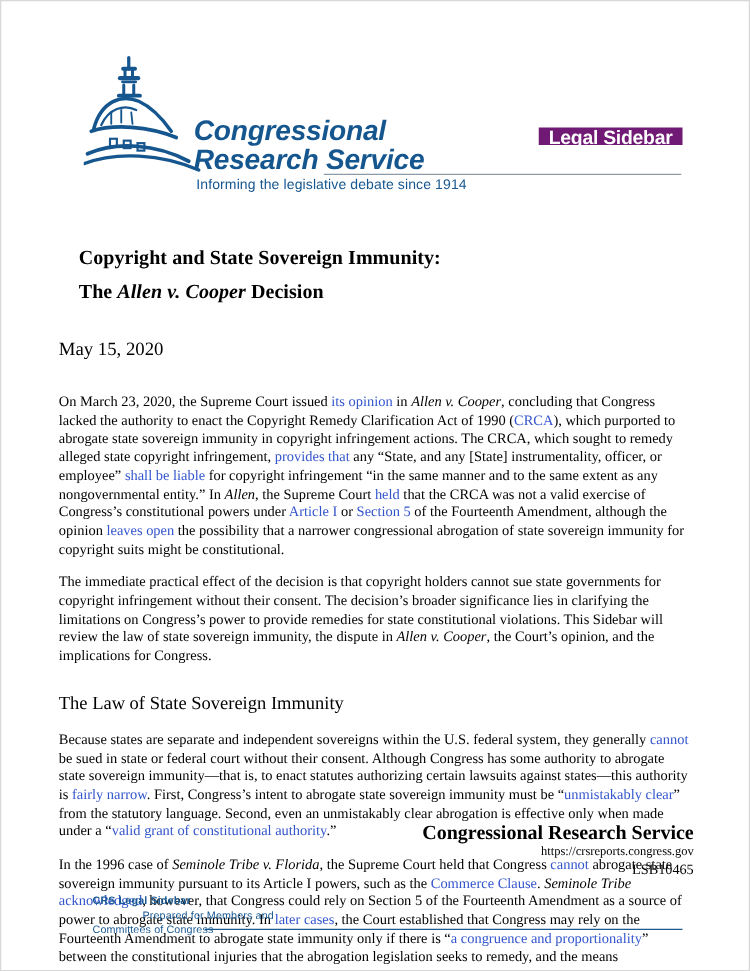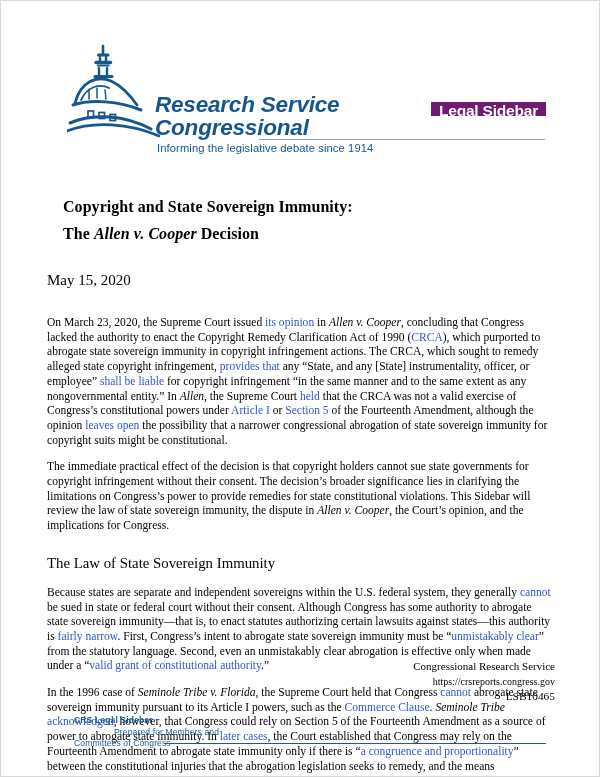--- a/index.html
+++ b/index.html
@@ -144,22 +144,22 @@
   
   .footer-right {
     position: absolute;
     left: 300px;
     top: 658px;
     width: 254px;
     text-align: right;
     font-family: "Liberation Serif", serif;
   }
   .f-crs {
-    font-weight: normal;
-    font-size: 11px;
+    font-weight: bold;
+    font-size: 16px;
     line-height: 15px;
   }
   .f-url {
     font-size: 10px;
     line-height: 15px;
   }
   .f-num {
     font-size: 11.4px;
     line-height: 15px;
   }
@@ -229,22 +229,22 @@
 
           <rect x="21" y="68" width="5.5" height="6" stroke-width="1.7"></rect>
           <rect x="32" y="69.5" width="5.5" height="6" stroke-width="1.7"></rect>
           <rect x="43" y="71.5" width="5.5" height="6" stroke-width="1.7"></rect>
 
           <path d="M3 80 C 26 70, 58 72, 84 86" stroke-width="3"></path>
           <path d="M0 88 C 26 78, 62 80, 92 93" stroke-width="2.6"></path>
         </g>
       </svg>
       <div class="wordmark">
+        <div>Congressional</div>
         <div>Research Service</div>
-        <div>Congressional</div>
       </div>
       <div class="tagline">Informing the legislative debate since 1914</div>
     </div>
 
     <div class="header-rule"></div>
 
     <div class="sidebar-badge">
       <span>Legal Sidebar</span>
     </div>
   </div>

